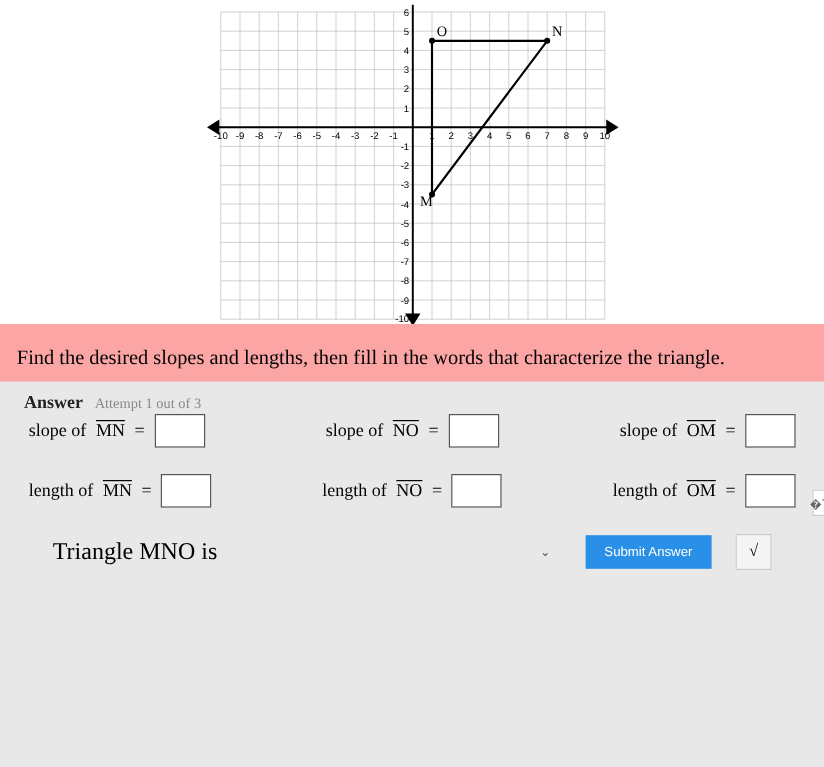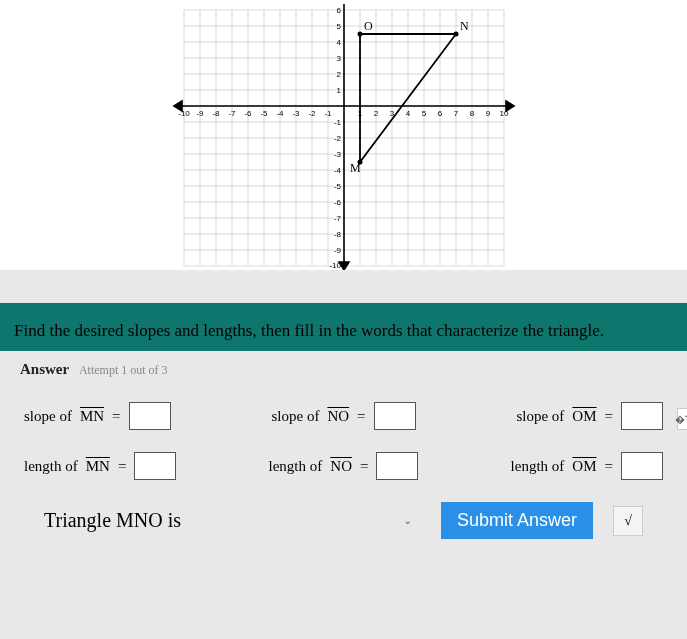--- a/index.html
+++ b/index.html
@@ -1,31 +1,31 @@
 <!DOCTYPE html>
 <html><head>
 <meta charset="utf-8">
 <style>
 * { box-sizing: border-box; margin: 0; padding: 0; }
 body { font-family: Georgia, 'Times New Roman', serif; background: #e8e8e8; width: 687px; height: 639px; overflow: hidden; position: relative; }
 .graph-area { background: #fff; width: 100%; height: 270px; position: relative; display:flex; justify-content:center; }
 .graph-svg { display:block; }
-.instruction { font-size: 17px; padding: 18px 14px 10px 14px; background: #0f766e; margin-top: 33px; }
+.instruction { font-size: 17px; padding: 18px 14px 10px 14px; background: #fca5a5; }
 .answer-section { padding: 10px 20px 0 20px; }
-.answer-header { font-size: 15px; margin-bottom: 24px; }
+.answer-header { font-size: 15px; }
 .answer-header .label { font-weight: bold; color:#222; }
 .answer-header .attempt { color:#888; font-size: 12px; margin-left:6px; }
 .row { display:flex; justify-content: space-between; align-items:center; margin-bottom: 22px; padding: 0 4px; }
 .field { display:flex; align-items:center; gap:8px; font-size:15px; }
 .field .box { width:42px; height:28px; border:1px solid #555; background:#fff; display:inline-block; }
 .overline { text-decoration: overline; }
 .bottom-row { display:flex; align-items:center; gap:20px; padding: 0 24px; }
 .classify { font-size:20px; flex:1; }
 .dropdown-caret { font-size:10px; color:#555; padding:6px 8px; border:1px solid transparent; }
-.submit-btn { background:#2a8fe6; color:#fff; border:none; padding:8px 16px; font-size:18px; cursor:pointer; font-family: Arial, sans-serif; }
+.submit-btn { background:#2a8fe6; color:#fff; border:none; padding:8px 16px; font-size:11px; cursor:pointer; font-family: Arial, sans-serif; }
 .sqrt-btn { width:30px; height:30px; border:1px solid #ccc; background:#f4f4f4; display:flex; align-items:center; justify-content:center; font-size:14px; }
 .side-tab { position:absolute; right:0; top:408px; width:10px; height:22px; background:#fff; border:1px solid #ccc; border-right:none; font-size:10px; display:flex; align-items:center; justify-content:center; color:#666;}
 </style>
 </head>
 <body>
 
 <div class="graph-area">
 <svg class="graph-svg" width="400" height="270" viewBox="0 0 400 270">
 
   <g stroke="#bfbfbf" stroke-width="0.6">

